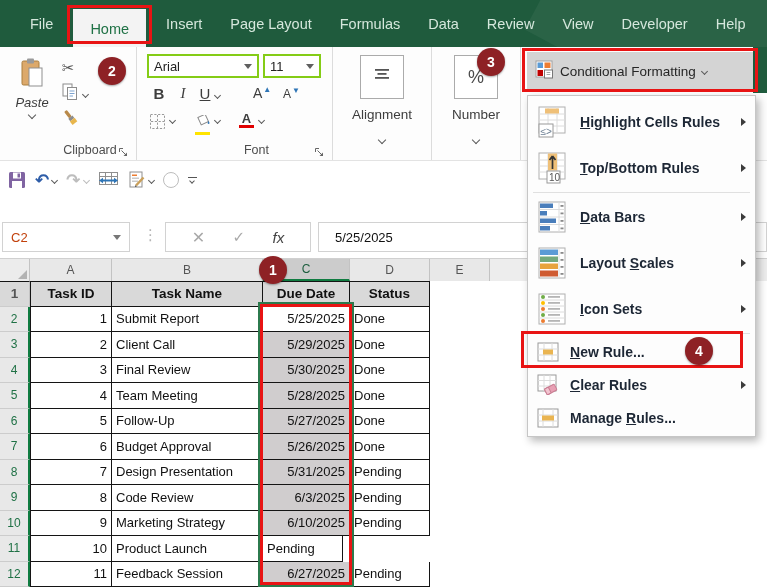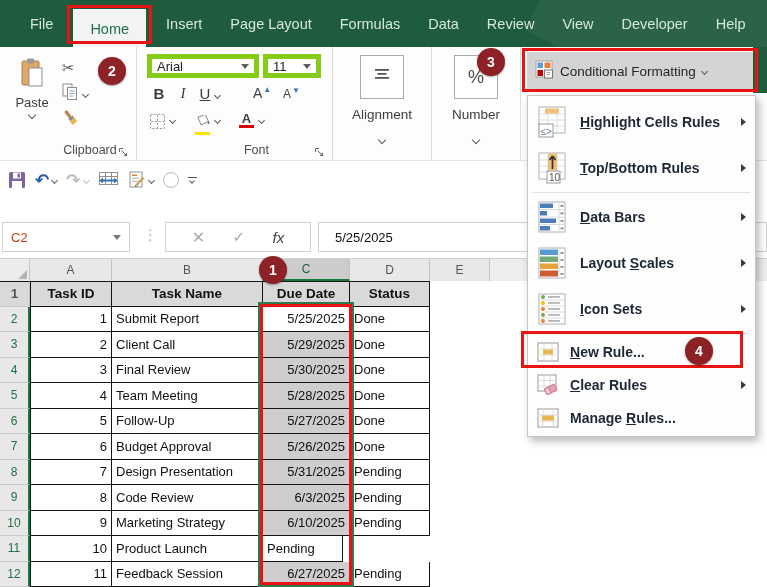--- a/index.html
+++ b/index.html
@@ -22,28 +22,28 @@
   .ribbon{position:absolute;left:0;top:47px;width:767px;height:114px;background:#fdfdfd;border-bottom:1px solid #e3e3e3;}
   .grp{position:absolute;top:0;height:113px;border-right:1px solid #dcdcdc;}
   .grp-label{position:absolute;bottom:3px;left:0;right:0;text-align:center;font-size:12.5px;color:#4d4d4d;padding-left:44px;}
   .launcher{position:absolute;bottom:5px;right:7px;width:11px;height:11px;}
   .chev{display:inline-block;width:6px;height:6px;border-right:1.5px solid #5a5a5a;border-bottom:1.5px solid #5a5a5a;transform:rotate(45deg);}
   .tri-down{display:inline-block;width:0;height:0;border-left:4px solid transparent;border-right:4px solid transparent;border-top:5px solid #5f5f5f;}
 
   
   .g-clip{left:0;width:137px;}
   .paste-btn{position:absolute;left:6px;top:6px;width:52px;height:92px;display:flex;flex-direction:column;align-items:center;gap:2px;padding-top:4px;}
-  .paste-btn .lbl{font-size:13px;color:#3d3d3d;}
+  .paste-btn .lbl{font-size:13px;color:#3d3d3d;font-style:italic;}
   .clip-small{position:absolute;left:62px;top:8px;width:70px;}
   .cs-row{height:26px;display:flex;align-items:center;gap:4px;}
   .glyph{font-family:"DejaVu Sans",sans-serif;color:#5a5a5a;}
 
   
   .g-font{left:137px;width:196px;}
-  .combo{position:absolute;height:24px;border:5px solid #84cc16;background:#fff;font-size:13px;color:#222;display:flex;align-items:center;padding:0 5px;justify-content:space-between;}
+  .combo{position:absolute;height:24px;border:2px solid #84cc16;background:#fff;font-size:13px;color:#222;display:flex;align-items:center;padding:0 5px;justify-content:space-between;}
   .fname{left:10px;top:7px;width:112px;}
   .fsize{left:126px;top:7px;width:58px;}
   .fbtn{position:absolute;font-size:15px;color:#3d3d3d;width:20px;text-align:center;top:38px;}
   .b-b{left:12px;font-weight:bold;}
   .b-i{left:36px;font-style:italic;font-family:"Liberation Serif",serif;}
   .b-u{left:58px;text-decoration:underline;}
   .b-uchev{left:78px;top:46px;position:absolute;}
   .b-aup{left:116px;top:38px;position:absolute;font-size:14px;color:#3d3d3d;}
   .b-adn{left:146px;top:40px;position:absolute;font-size:12px;color:#3d3d3d;}
   .caret-b{position:absolute;font-size:8px;color:#2e75b6;top:-4px;right:-6px;}

